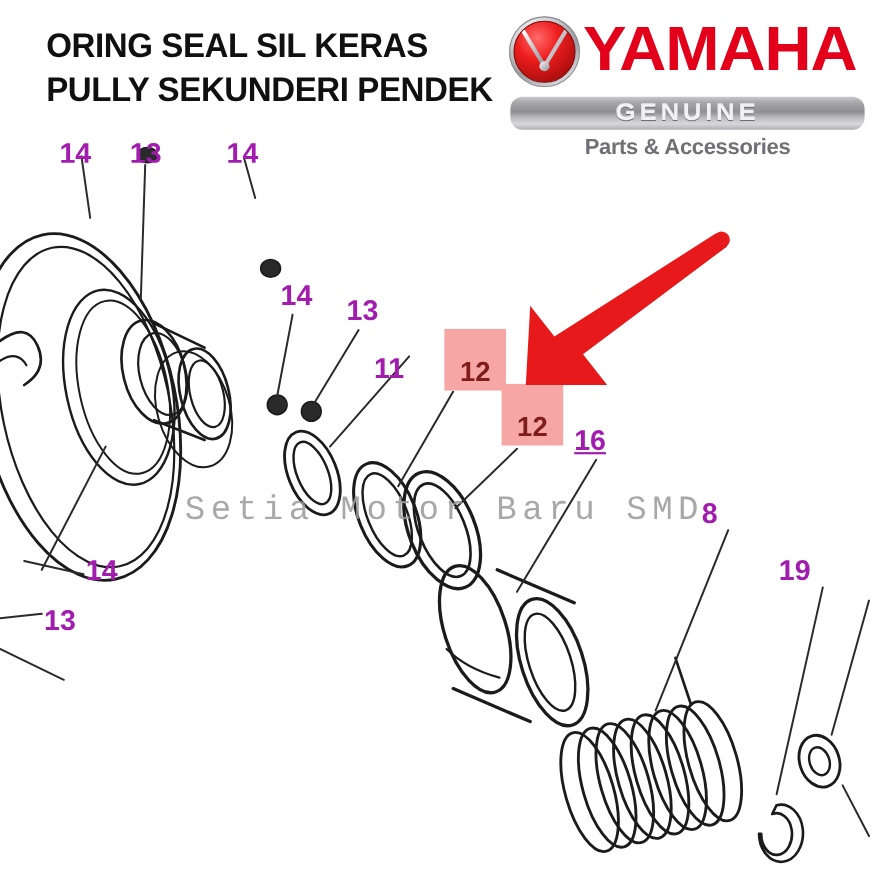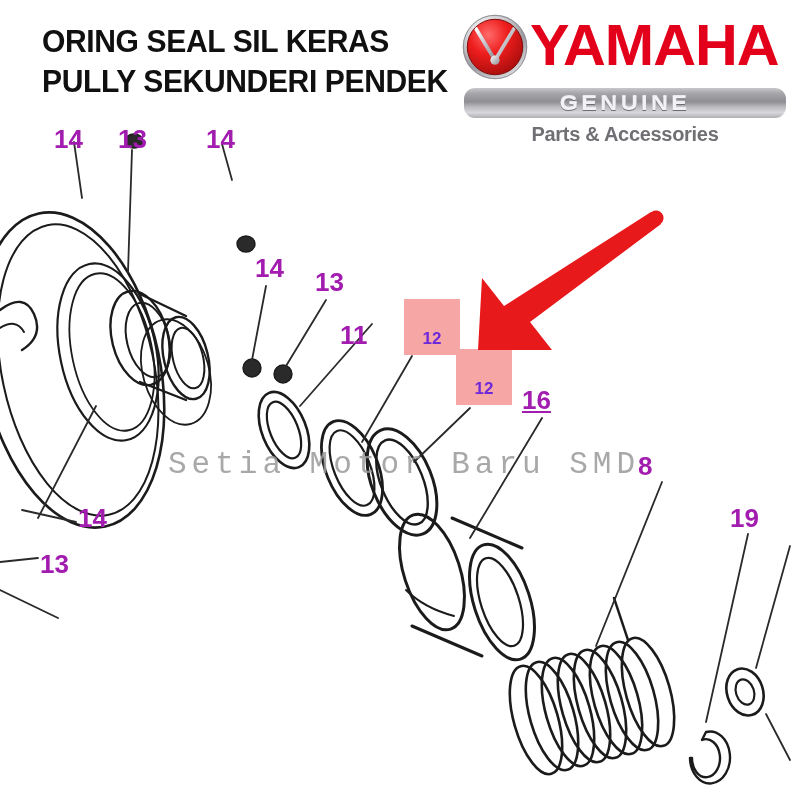--- a/index.html
+++ b/index.html
@@ -140,23 +140,23 @@
     position: absolute;
     background: #f7a6a6;
   }
   .hl-box .hl-num {
     position: absolute;
     left: 0; right: 0;
     bottom: 4px;
     text-align: center;
     font-family: "Liberation Sans", sans-serif;
     font-weight: bold;
-    font-size: 17px;
+    font-size: 25px;
     line-height: 25px;
-    color: #6d28d9;
+    color: #7f1d1d;
   }
 
   
   #arrow-layer {
     position: absolute;
     left: 0; top: 0;
     width: 800px; height: 800px;
     pointer-events: none;
   }
 
@@ -351,21 +351,21 @@
 
   <div class="callout" style="left:255px; top:255px;">14</div>
   <div class="callout" style="left:315px; top:269px;">13</div>
   <div class="callout" style="left:340px; top:293px;margin-top:29px;">11</div>
 
   <div class="callout" style="left:78px;  top:505px;">14</div>
   <div class="callout" style="left:40px;  top:551px;">13</div>
 
   <div class="callout" style="left:522px; top:387px;text-decoration:underline;">16</div>
   <div class="callout" style="left:638px; top:453px;">8</div>
-  <div class="callout" style="left:730px; top:505px;text-align:center;">19</div>
+  <div class="callout" style="left:708px; top:505px;text-align:center;">19</div>
 
   <div class="hl-box" style="left:404px; top:299px; width:56px; height:56px;">
     <div class="hl-num">12</div>
   </div>
   <div class="hl-box" style="left:456px; top:349px; width:56px; height:56px;">
     <div class="hl-num">12</div>
   </div>
 
   <svg id="arrow-layer" width="800" height="800" viewBox="0 0 800 800" aria-hidden="true">
     <g fill="#e8191b" stroke="none">

